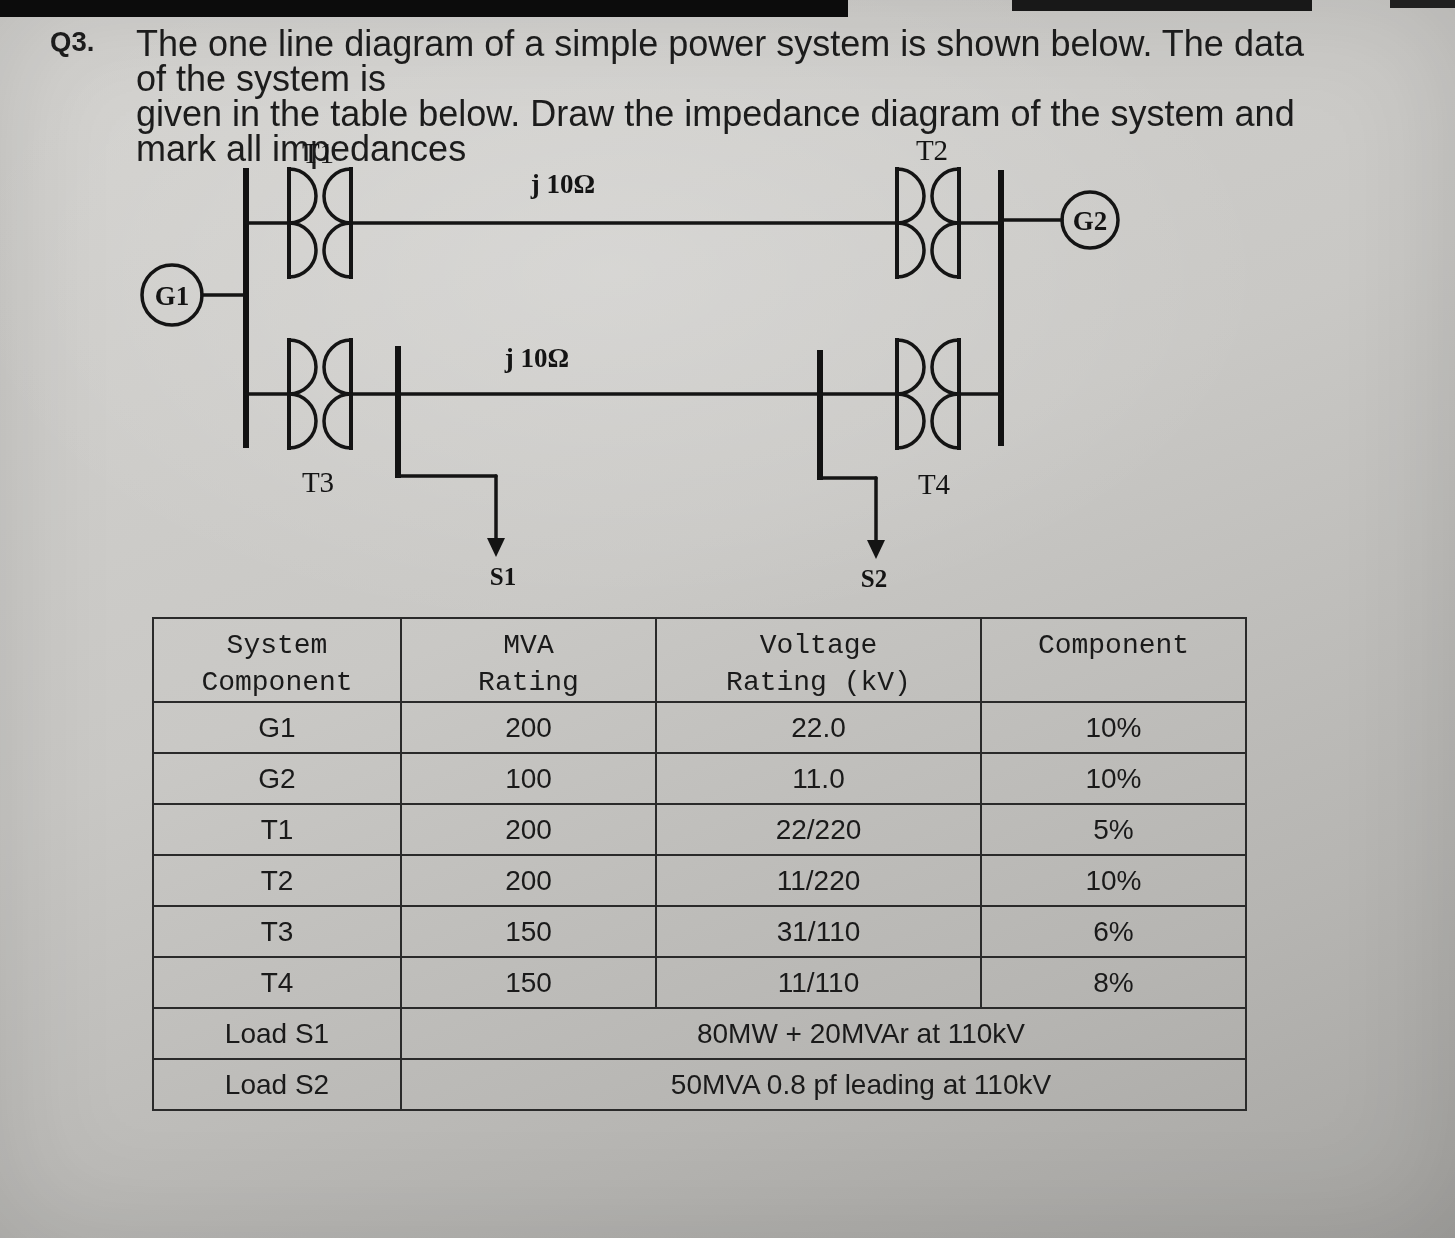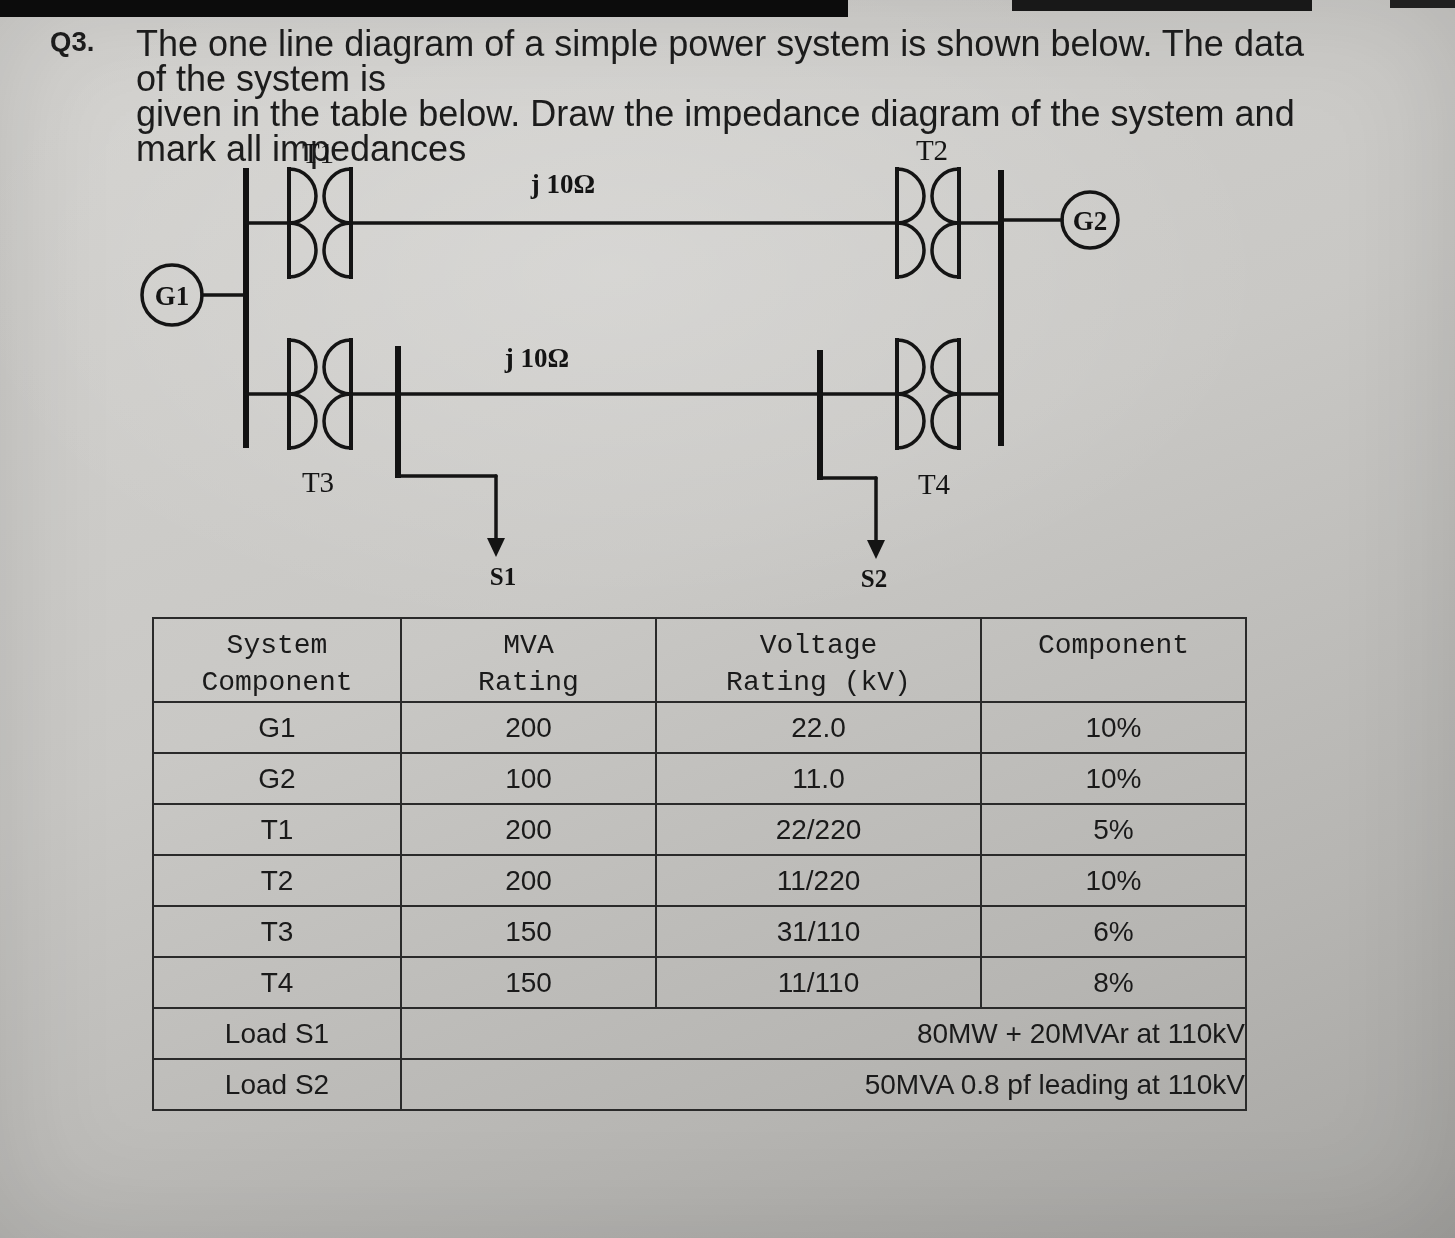--- a/index.html
+++ b/index.html
@@ -43,21 +43,21 @@
   .ptable th,.ptable td{
     border:2px solid #2a2a2a;
     text-align:center;
     padding:0;
     overflow:hidden;
   }
   .ptable thead tr{height:84px;font-family:Liberation Mono, monospace;}
   .ptable tbody tr{height:51px;}
   .ptable th{font-weight:normal;vertical-align:top;padding-top:8px;line-height:37px;}
   .ptable td{vertical-align:middle;}
-  .ptable td.load{text-align:right;padding-left:75px;}
+  .ptable td.load{text-align:center;padding-left:75px;}
   .c1{width:248px;}.c2{width:255px;}.c3{width:325px;}.c4{width:265px;}
 </style>
 </head>
 <body>
 
 <div class="page">
 
   <div class="edge edge-a"></div>
   <div class="edge edge-b"></div>
   <div class="edge edge-c"></div>

